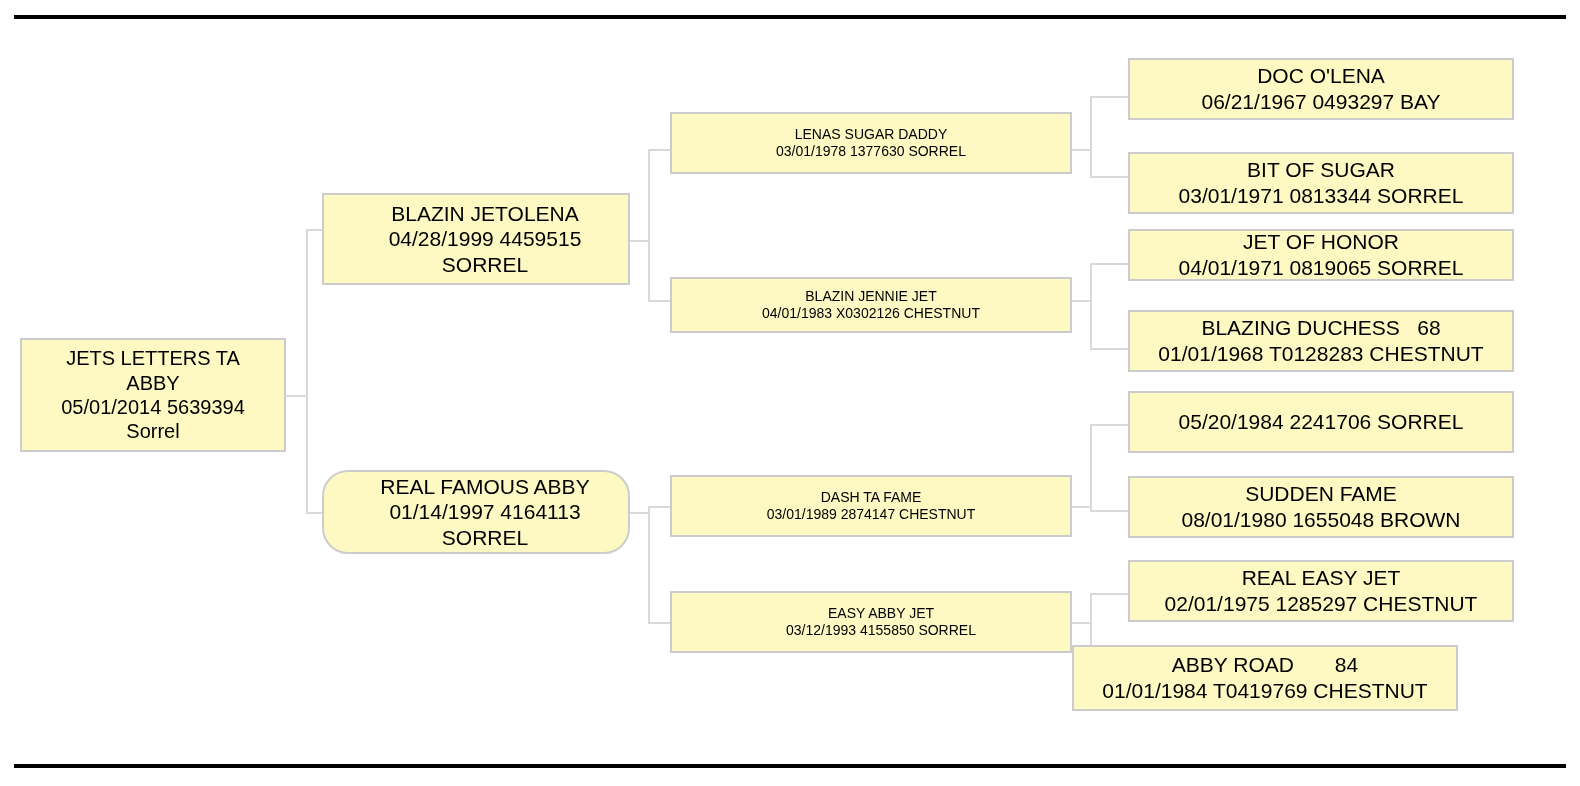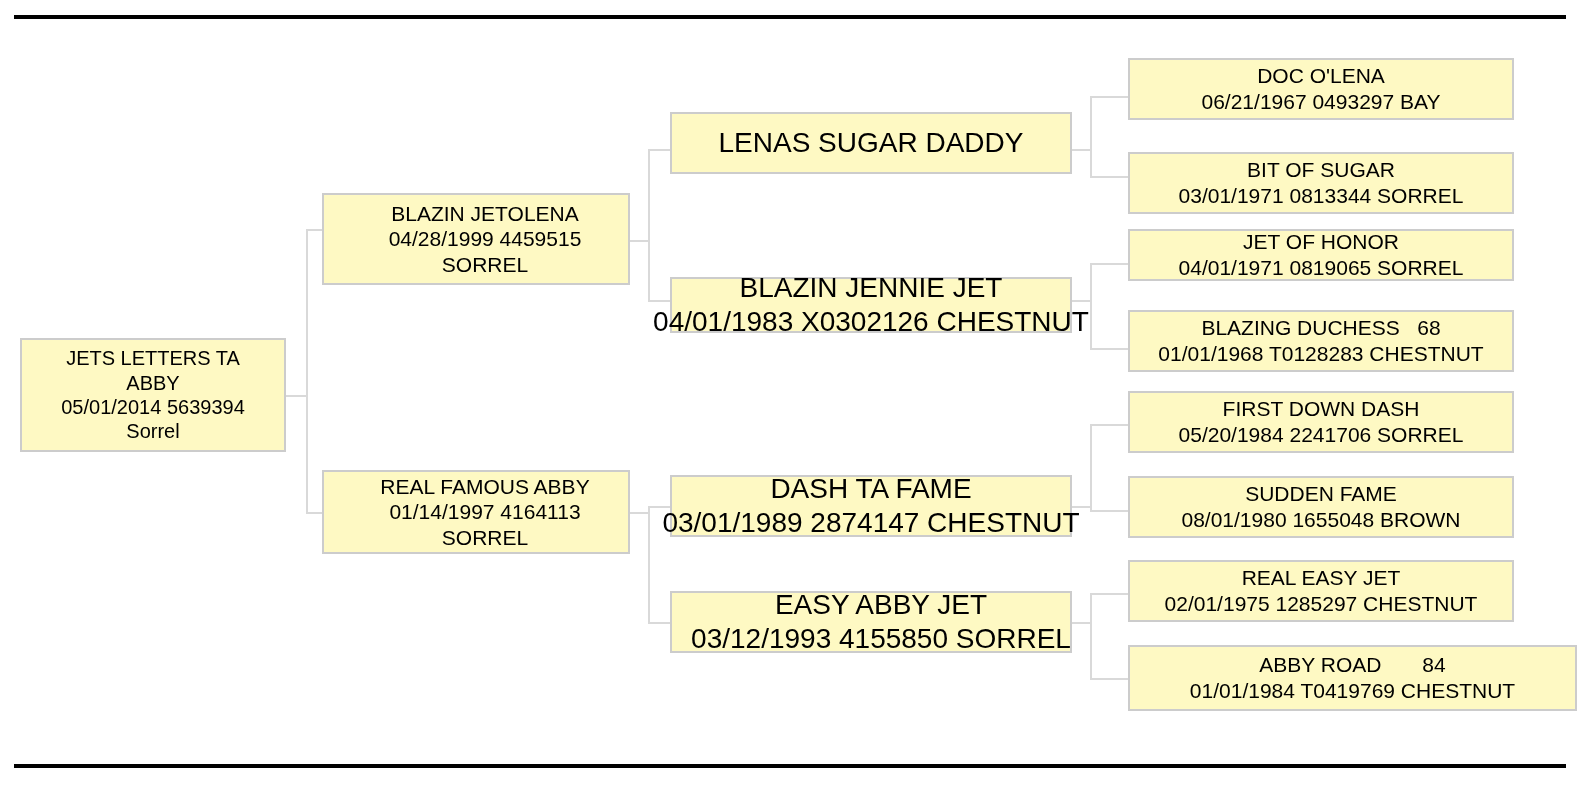--- a/index.html
+++ b/index.html
@@ -46,21 +46,21 @@
     z-index: 3;
   }
   .node .line1,
   .node .line2,
   .node .line3 {
     display: block;
     white-space: pre;
   }
   .node.gen0 { font-size: 20px; }
   .node.gen1 { font-size: 21px; padding-left: 18px; }
-  .node.gen2 { font-size: 28px; }
+  .node.gen2 { font-size: 14px; }
   .node.gen3 { font-size: 21px; }
 
   
   .conn {
     position: absolute;
     background: #d9d9d9;
     z-index: 1;
   }
   .conn.h { height: 2px; }
   .conn.v { width: 2px; }
@@ -114,28 +114,29 @@
     <span class="line2">05/01/2014 5639394</span>
     <span class="line3">Sorrel</span>
   </div>
 
   <div class="node gen1" style="left:322px; top:193px; width:308px; height:92px;">
     <span class="line1">BLAZIN JETOLENA</span>
     <span class="line2">04/28/1999 4459515</span>
     <span class="line3">SORREL</span>
   </div>
 
-  <div class="node gen1" style="left:322px; top:470px; width:308px; height:84px;">
+  <div class="node gen1" style="left:322px; top:470px; width:308px; height:84px;border-radius:26px;">
     <span class="line1">REAL FAMOUS ABBY</span>
     <span class="line2">01/14/1997 4164113</span>
     <span class="line3">SORREL</span>
   </div>
 
   <div class="node gen2" style="left:670px; top:112px; width:402px; height:62px;">
     <span class="line1">LENAS SUGAR DADDY</span>
+    <span class="line2">03/01/1978 1377630 SORREL</span>
   </div>
 
   <div class="node gen2" style="left:670px; top:277px; width:402px; height:56px;">
     <span class="line1">BLAZIN JENNIE JET</span>
     <span class="line2">04/01/1983 X0302126 CHESTNUT</span>
   </div>
 
   <div class="node gen2" style="left:670px; top:475px; width:402px; height:62px;">
     <span class="line1">DASH TA FAME</span>
     <span class="line2">03/01/1989 2874147 CHESTNUT</span>
@@ -160,32 +161,31 @@
     <span class="line1">JET OF HONOR</span>
     <span class="line2">04/01/1971 0819065 SORREL</span>
   </div>
 
   <div class="node gen3" style="left:1128px; top:310px; width:386px; height:62px;">
     <span class="line1">BLAZING DUCHESS   68</span>
     <span class="line2">01/01/1968 T0128283 CHESTNUT</span>
   </div>
 
   <div class="node gen3" style="left:1128px; top:391px; width:386px; height:62px;">
-    <span class="line1">FIRST DOWN DASH</span>
     <span class="line2">05/20/1984 2241706 SORREL</span>
   </div>
 
   <div class="node gen3" style="left:1128px; top:476px; width:386px; height:62px;">
     <span class="line1">SUDDEN FAME</span>
     <span class="line2">08/01/1980 1655048 BROWN</span>
   </div>
 
   <div class="node gen3" style="left:1128px; top:560px; width:386px; height:62px;">
     <span class="line1">REAL EASY JET</span>
     <span class="line2">02/01/1975 1285297 CHESTNUT</span>
   </div>
 
-  <div class="node gen3" style="left:1128px; top:645px; width:449px; height:66px;">
+  <div class="node gen3" style="left:1072px; top:645px; width:386px; height:66px;">
     <span class="line1">ABBY ROAD       84</span>
     <span class="line2">01/01/1984 T0419769 CHESTNUT</span>
   </div>
 
 </div>
 
 </body></html>

